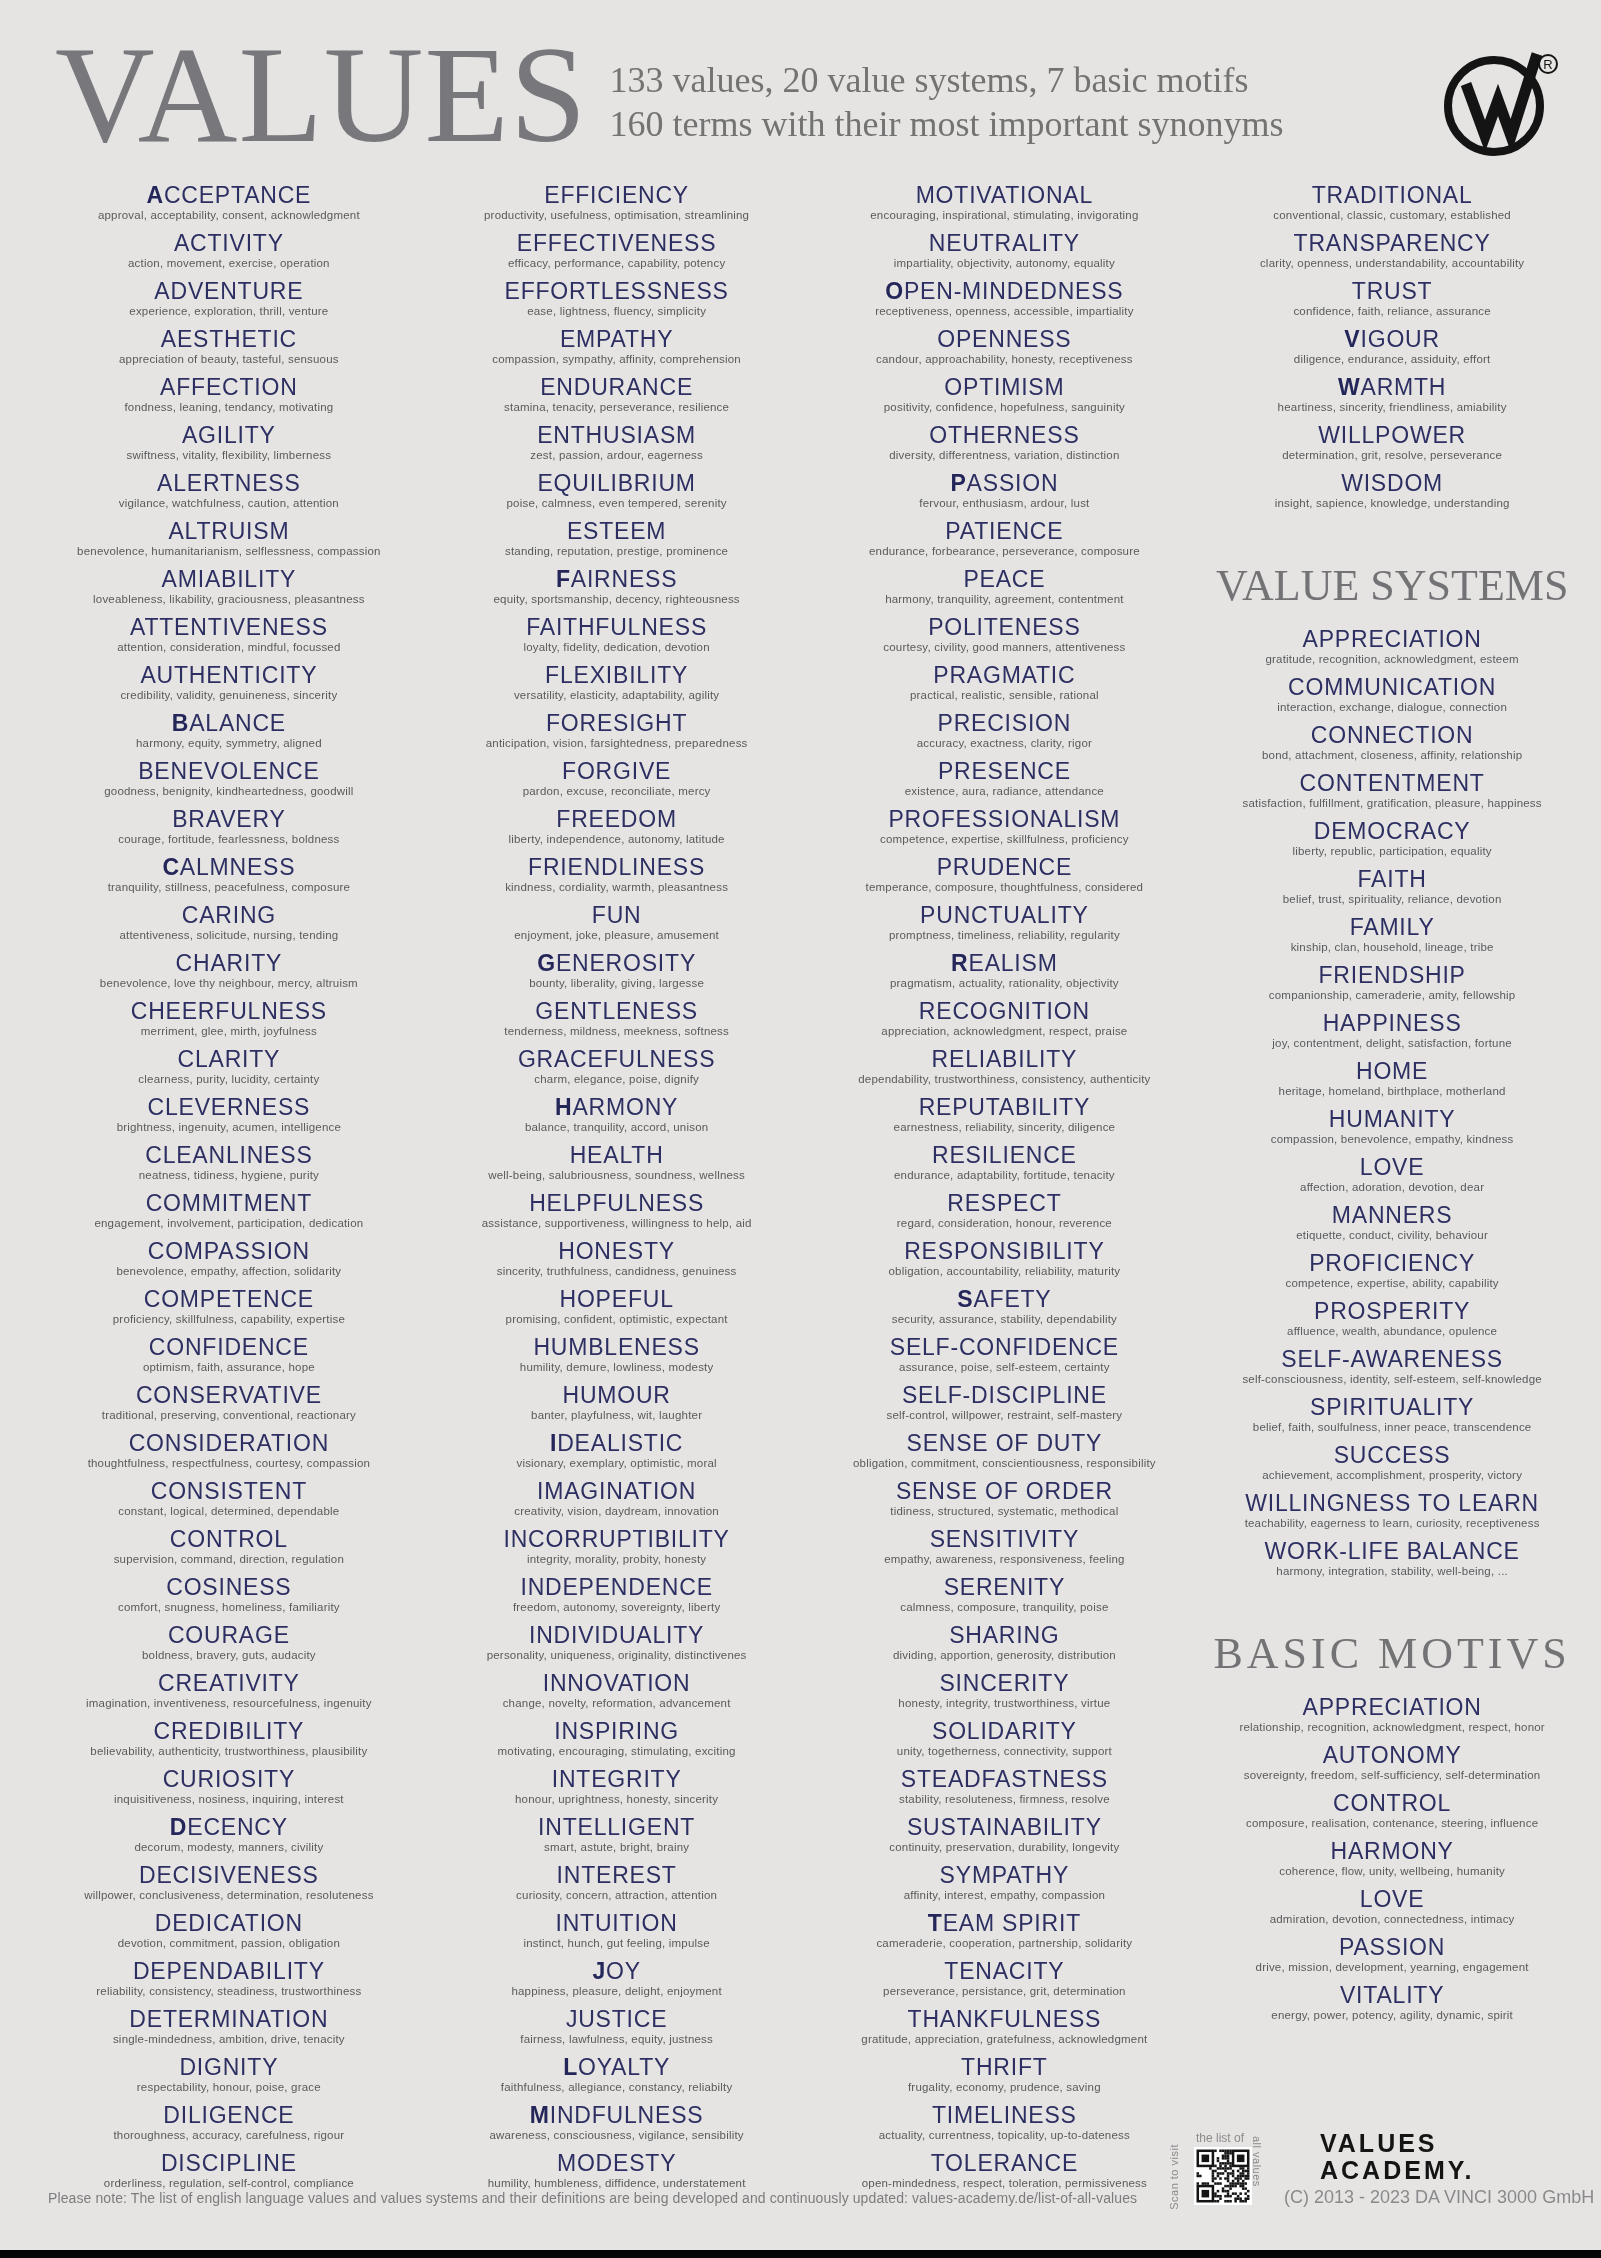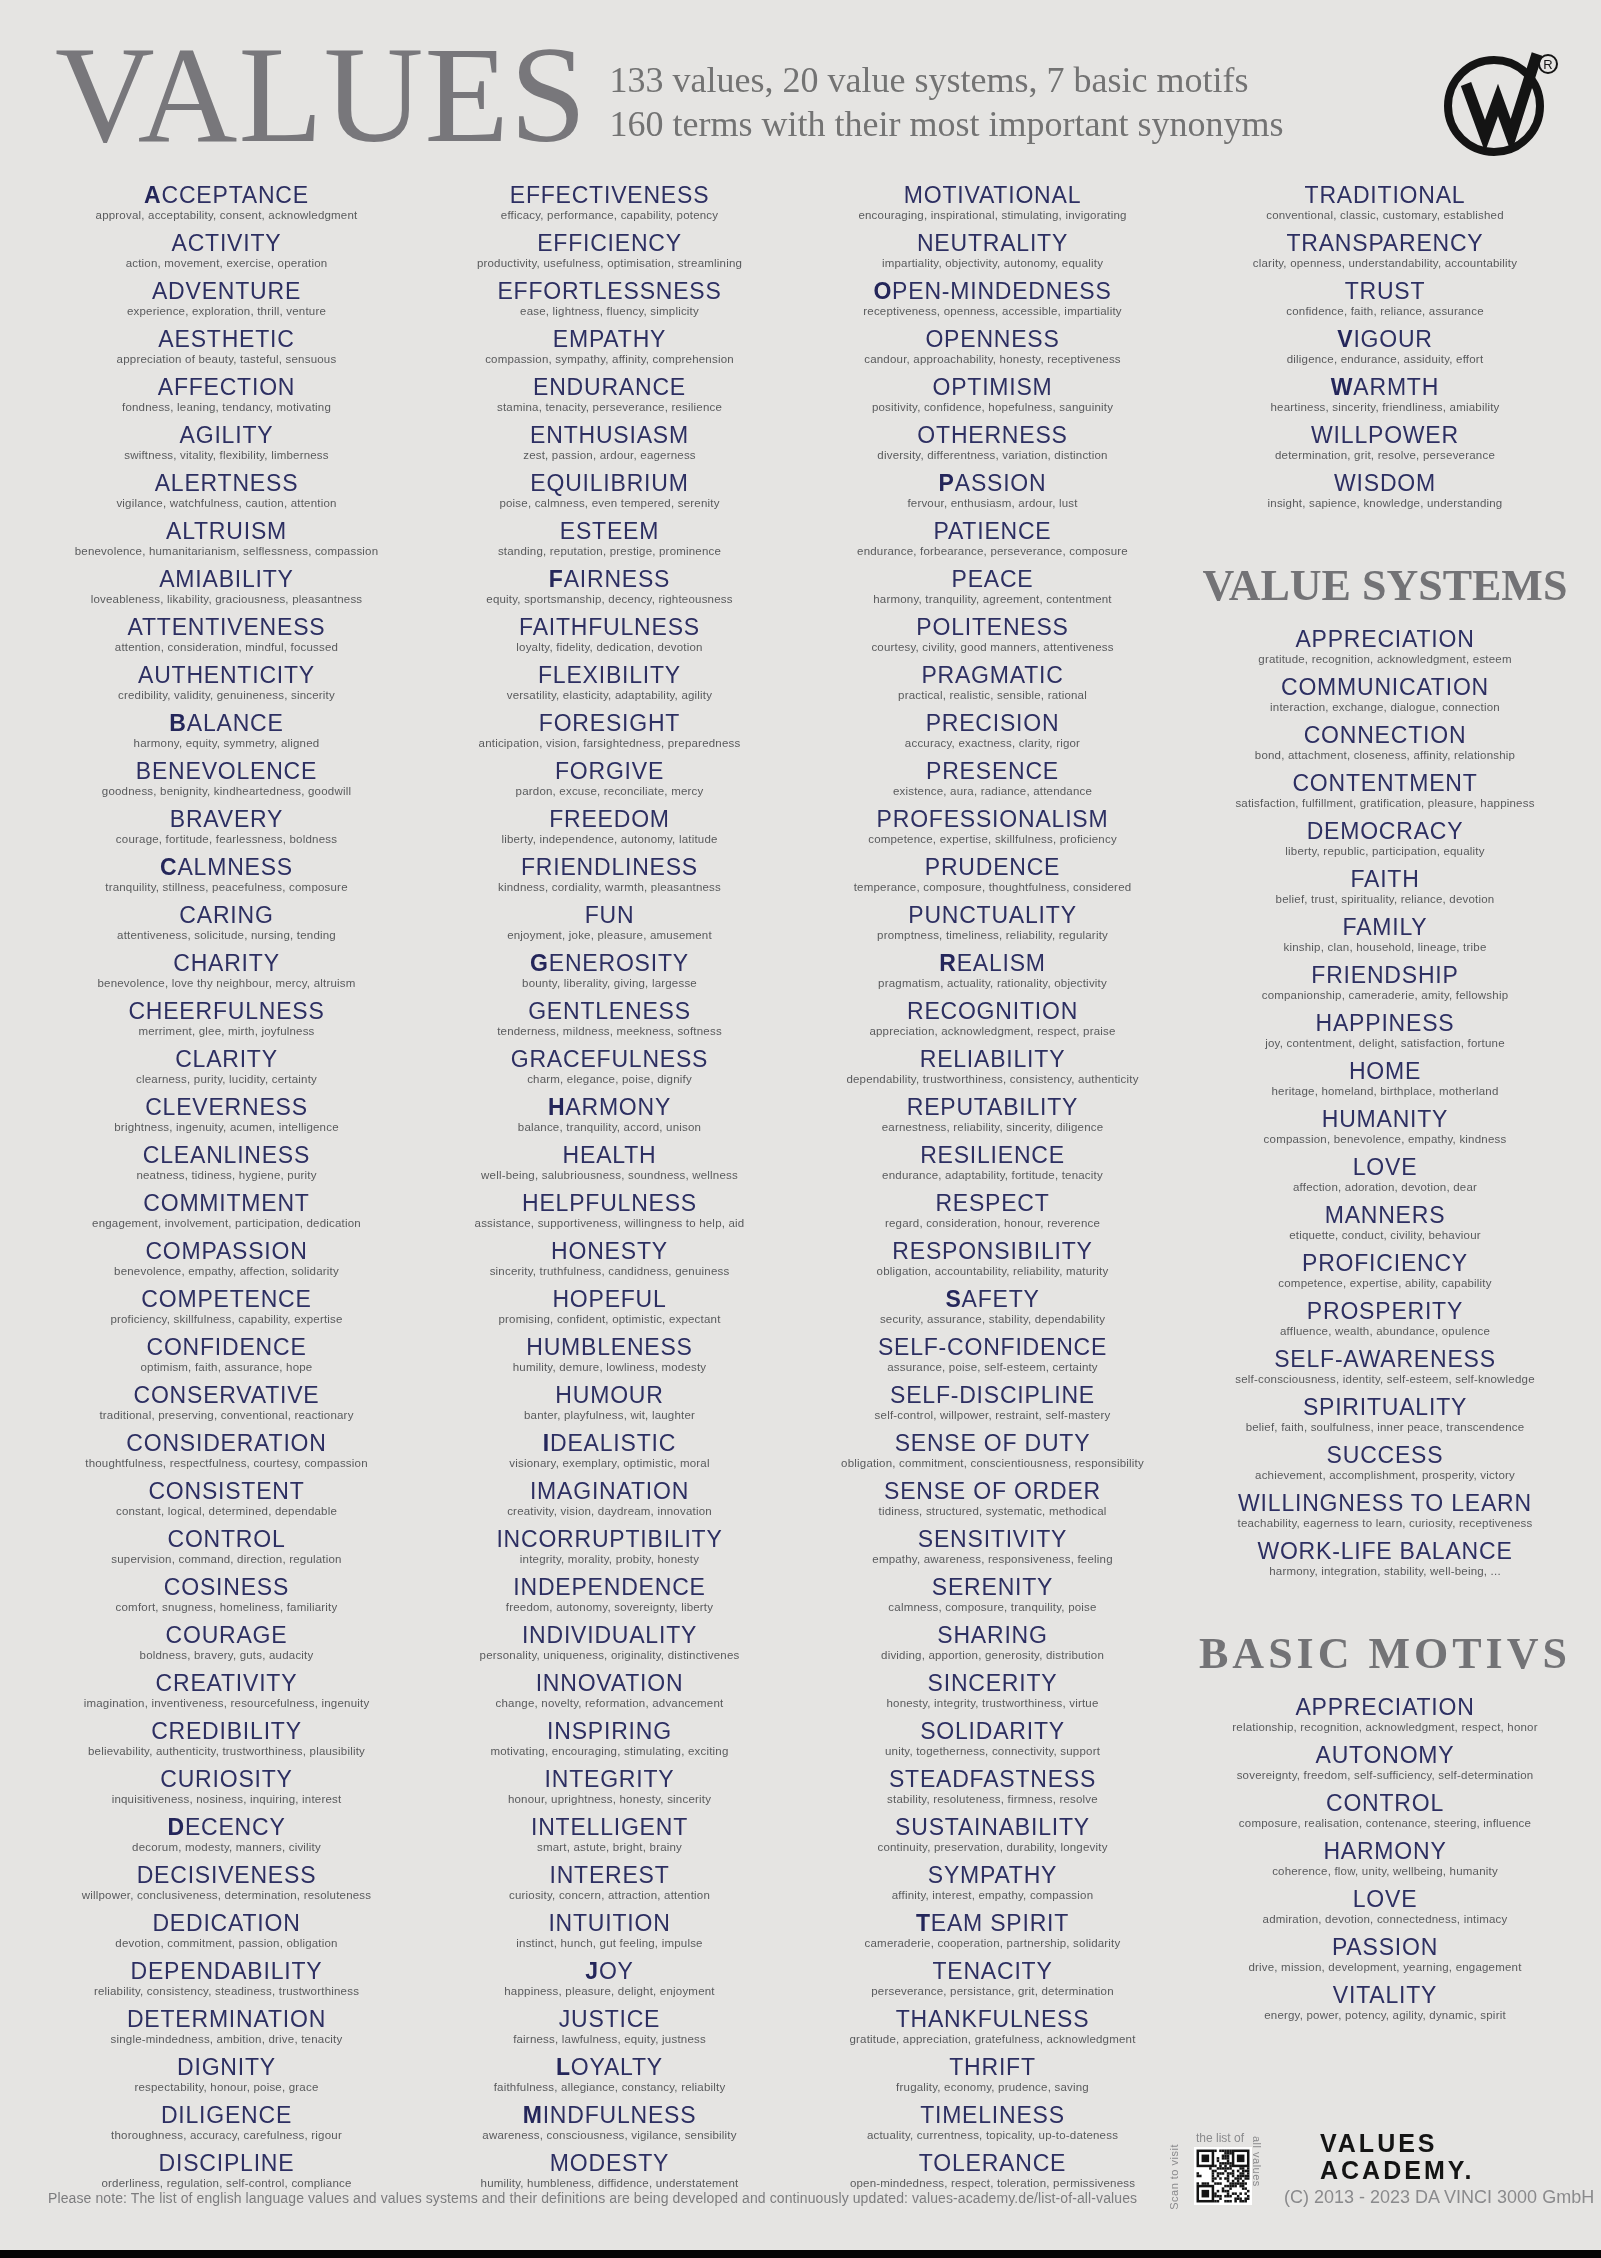--- a/index.html
+++ b/index.html
@@ -15,21 +15,21 @@
   .logo-wrap{position:absolute;top:40px;left:1436px;width:136px;height:132px;}
 
   
   .cols{position:absolute;top:180px;left:50px;right:30px;
         display:grid;grid-template-columns:repeat(4,1fr);column-gap:30px;}
   .entry{height:48px;box-sizing:border-box;padding-top:2px;text-align:center;}
   .entry h3{margin:0;font-size:23px;line-height:26px;font-weight:400;letter-spacing:.8px;
             color:#2d2f62;white-space:nowrap;}
   .entry h3 b{font-weight:700;color:#24265a;}
   .entry .syn{font-size:11.5px;line-height:14px;color:#595a5c;letter-spacing:.2px;white-space:nowrap;}
-  .section-title{font-family:"Liberation Serif","DejaVu Serif",serif;font-weight:700;
+  .section-title{font-family:"Liberation Serif","DejaVu Serif",serif;font-weight:400;
                  font-size:44px;line-height:48px;color:#737376;text-align:center;
                  margin:46px 0 14px;letter-spacing:0;white-space:nowrap;}
 
   
   .note{position:absolute;left:48px;top:2190px;font-size:14px;color:#7c7c7e;letter-spacing:.1px;}
   .scan-left{position:absolute;left:1168px;top:2144px;writing-mode:vertical-rl;transform:rotate(180deg);
              font-size:11px;color:#8a8a8c;letter-spacing:.5px;}
   .scan-top{position:absolute;left:1196px;top:2131px;font-size:12px;color:#8a8a8c;}
   .scan-right{position:absolute;left:1251px;top:2136px;writing-mode:vertical-rl;
               font-size:11px;color:#8a8a8c;letter-spacing:.5px;}
@@ -227,26 +227,26 @@
           <h3>DILIGENCE</h3>
           <div class="syn">thoroughness, accuracy, carefulness, rigour</div>
         </div>
         <div class="entry">
           <h3>DISCIPLINE</h3>
           <div class="syn">orderliness, regulation, self-control, compliance</div>
         </div>
       </div>
     <div id="col2">
         <div class="entry">
+          <h3>EFFICIENCY</h3>
+          <div class="syn">productivity, usefulness, optimisation, streamlining</div>
+        </div>
+        <div class="entry">
           <h3>EFFECTIVENESS</h3>
           <div class="syn">efficacy, performance, capability, potency</div>
-        </div>
-        <div class="entry">
-          <h3>EFFICIENCY</h3>
-          <div class="syn">productivity, usefulness, optimisation, streamlining</div>
         </div>
         <div class="entry">
           <h3>EFFORTLESSNESS</h3>
           <div class="syn">ease, lightness, fluency, simplicity</div>
         </div>
         <div class="entry">
           <h3>EMPATHY</h3>
           <div class="syn">compassion, sympathy, affinity, comprehension</div>
         </div>
         <div class="entry">

